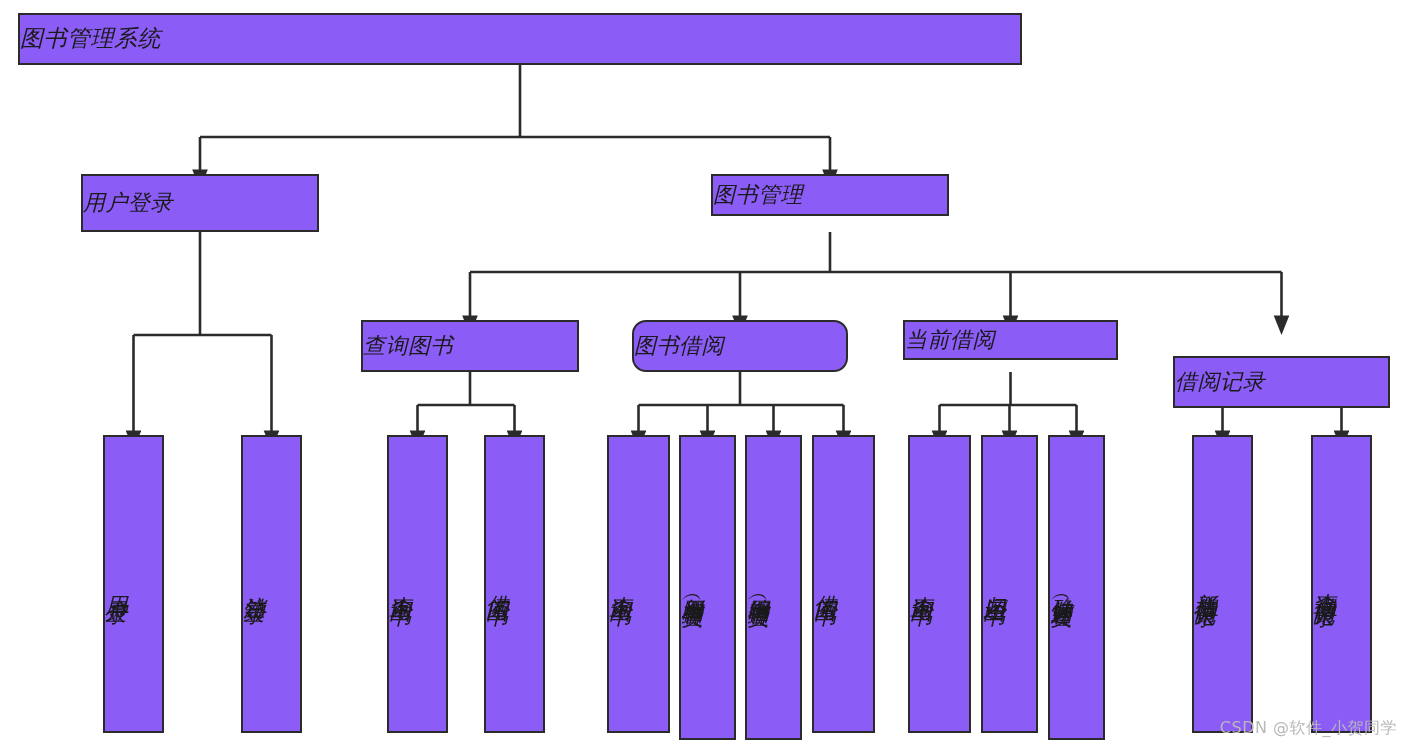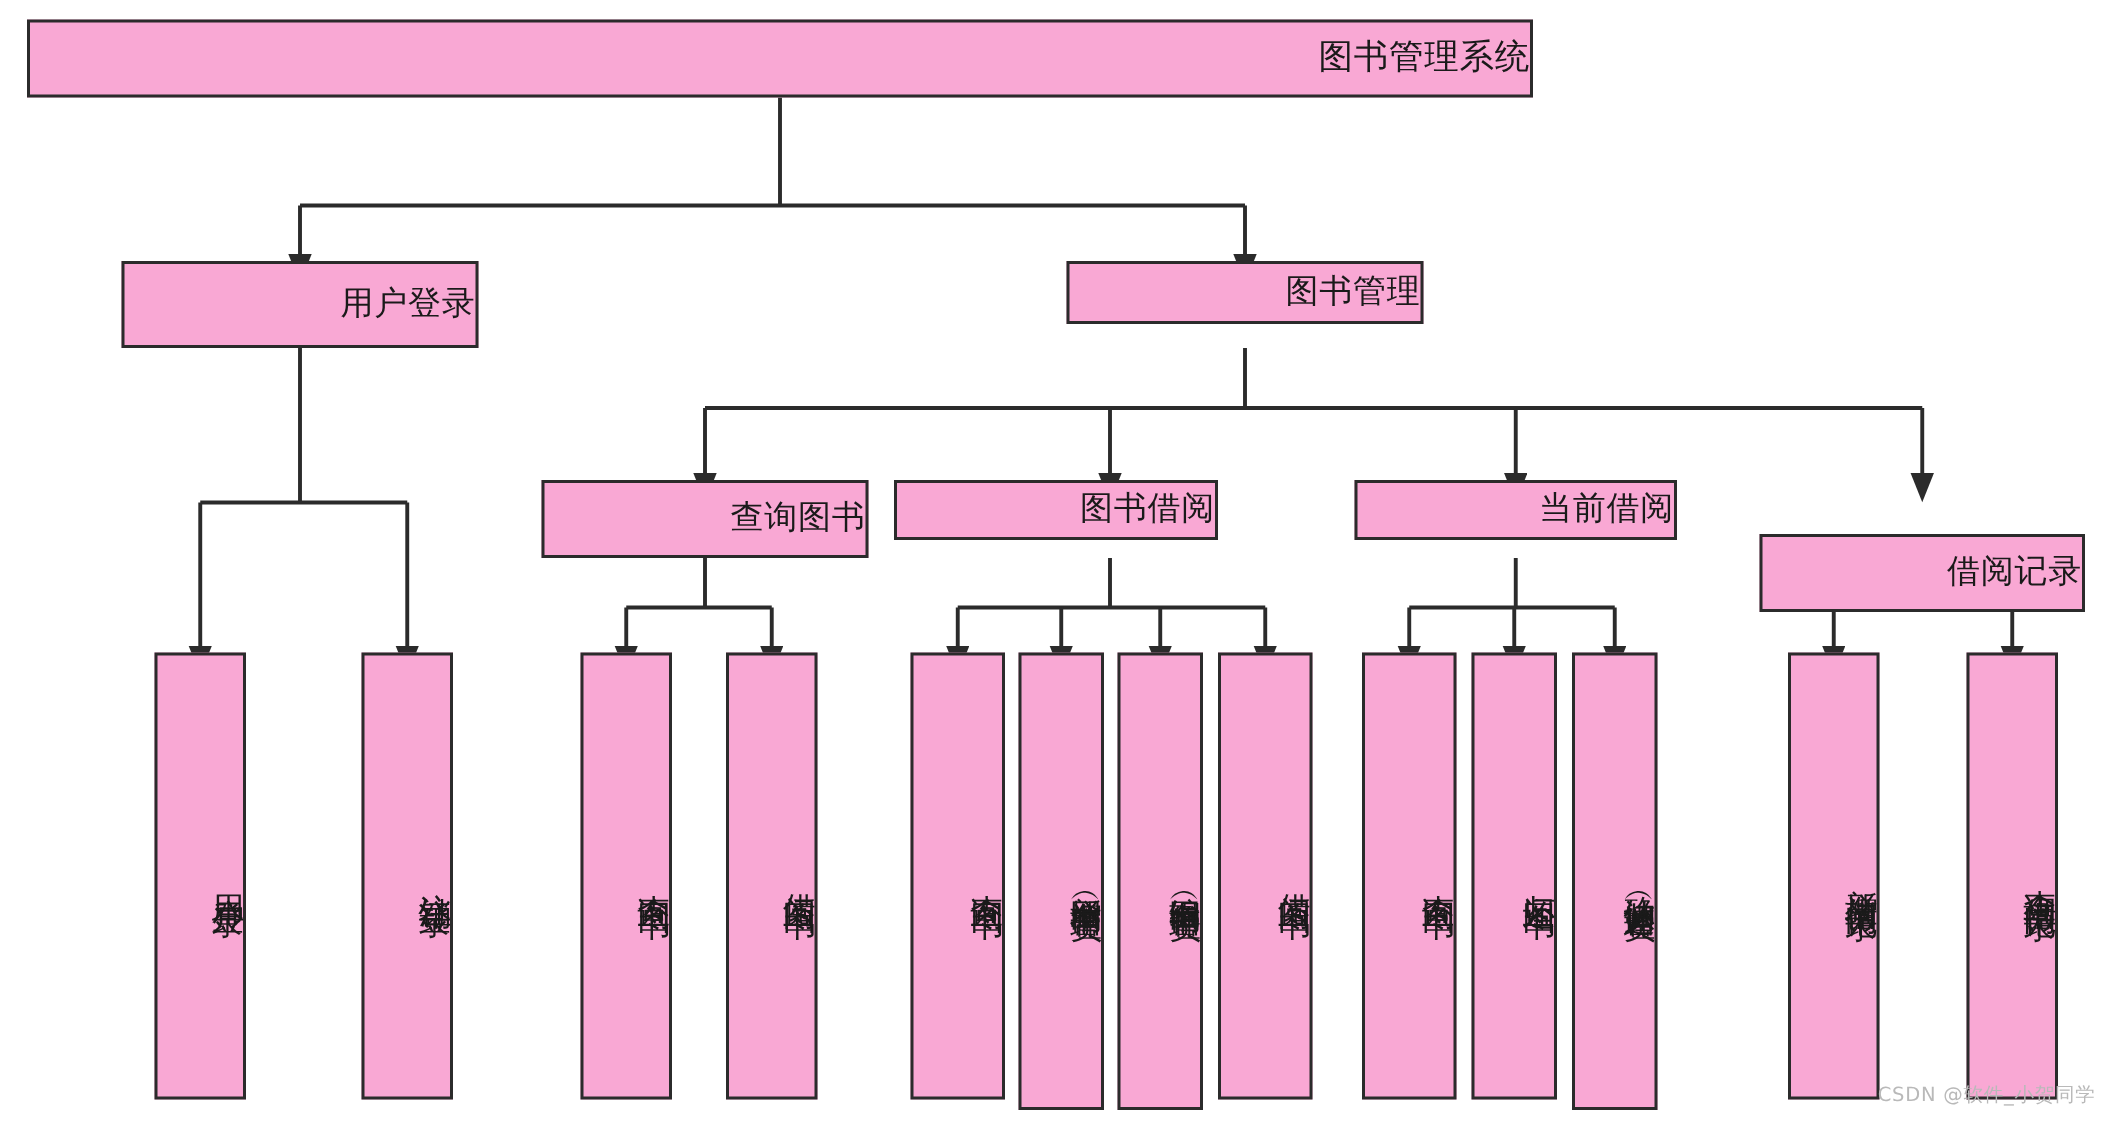--- a/index.html
+++ b/index.html
@@ -18,26 +18,27 @@
   #edges {
     position: absolute;
     left: 0;
     top: 0;
     width: 1405px;
     height: 747px;
   }
   .node {
     position: absolute;
     box-sizing: border-box;
-    background: #f9a8d4;
+    background: #8b5cf6;
     border: 2.5px solid #2b2b2b;
     display: flex;
     align-items: center;
-    justify-content: flex-end;
+    justify-content: flex-start;
     overflow: hidden;
+    font-style: italic;
   }
   .node .label {
     color: #1a1a1a;
     text-align: center;
     line-height: 1.12;
     white-space: pre-wrap;
   }
   .node.horiz .label {
     font-size: 22px;
     letter-spacing: 0.5px;
@@ -53,21 +54,21 @@
     line-height: 1;
   }
   .node.vert.tight .label {
     letter-spacing: 1.5px;
     font-size: 21px;
   }
   #watermark {
     position: absolute;
     right: 8px;
     bottom: 8px;
-    font-size: 13px;
+    font-size: 16px;
     color: #b9b9b9;
     letter-spacing: 0.5px;
     white-space: nowrap;
     pointer-events: none;
   }
 </style>
 </head>
 <body>
 
 <div id="canvas">
@@ -120,21 +121,21 @@
       </div>
       <div class="node horiz" style="left: 81px; top: 174px; width: 238px; height: 58px;">
         <span class="label">用户登录</span>
       </div>
       <div class="node horiz" style="left: 711px; top: 174px; width: 238px; height: 42px;">
         <span class="label">图书管理</span>
       </div>
       <div class="node horiz" style="left: 361px; top: 320px; width: 218px; height: 52px;">
         <span class="label">查询图书</span>
       </div>
-      <div class="node horiz" style="left: 596px; top: 320px; width: 216px; height: 40px;">
+      <div class="node horiz" style="left: 632px; top: 320px; width: 216px; height: 52px; border-radius: 14px;">
         <span class="label">图书借阅</span>
       </div>
       <div class="node horiz" style="left: 903px; top: 320px; width: 215px; height: 40px;">
         <span class="label">当前借阅</span>
       </div>
       <div class="node horiz" style="left: 1173px; top: 320px; width: 217px; height: 52px; margin-top: 36px;">
         <span class="label">借阅记录</span>
       </div>
       <div class="node vert" style="left: 103px; top: 435px; width: 61px; height: 298px;">
         <span class="label">用户登录</span>

